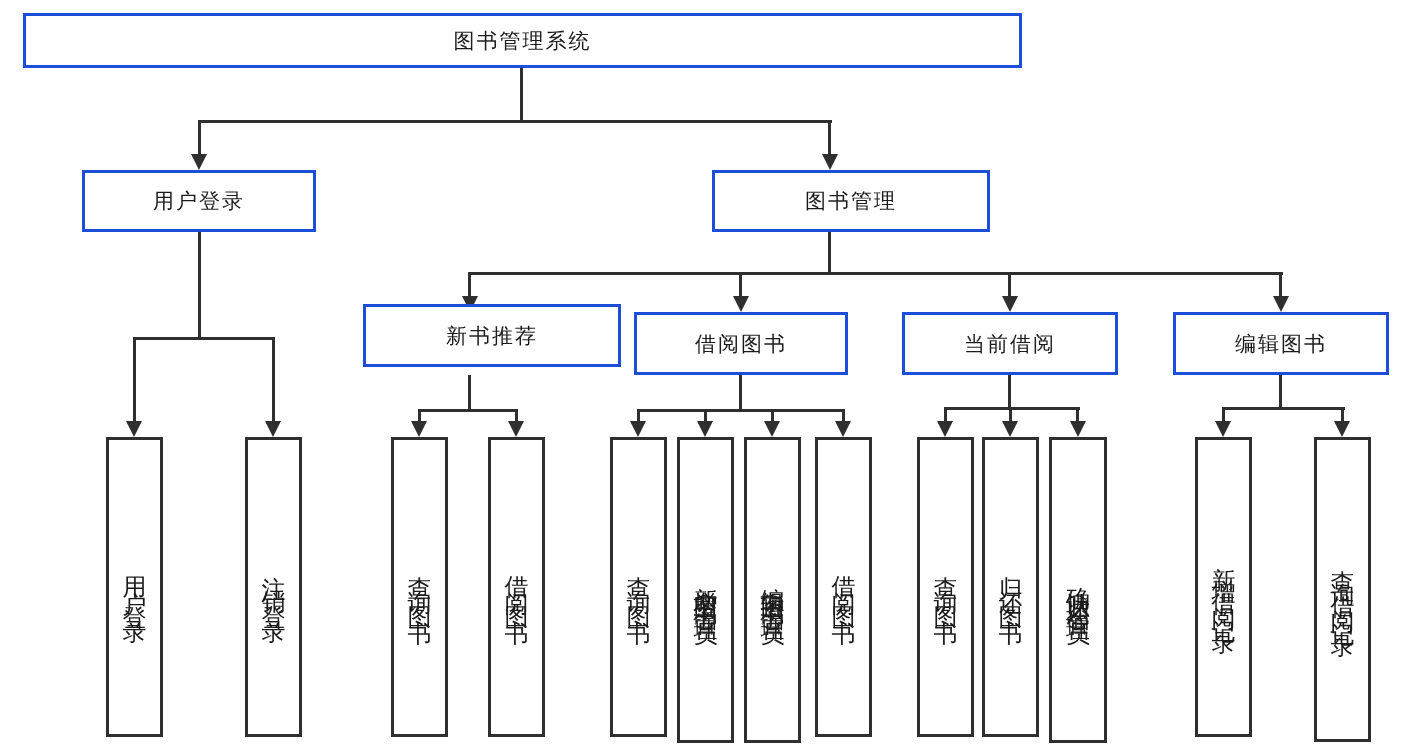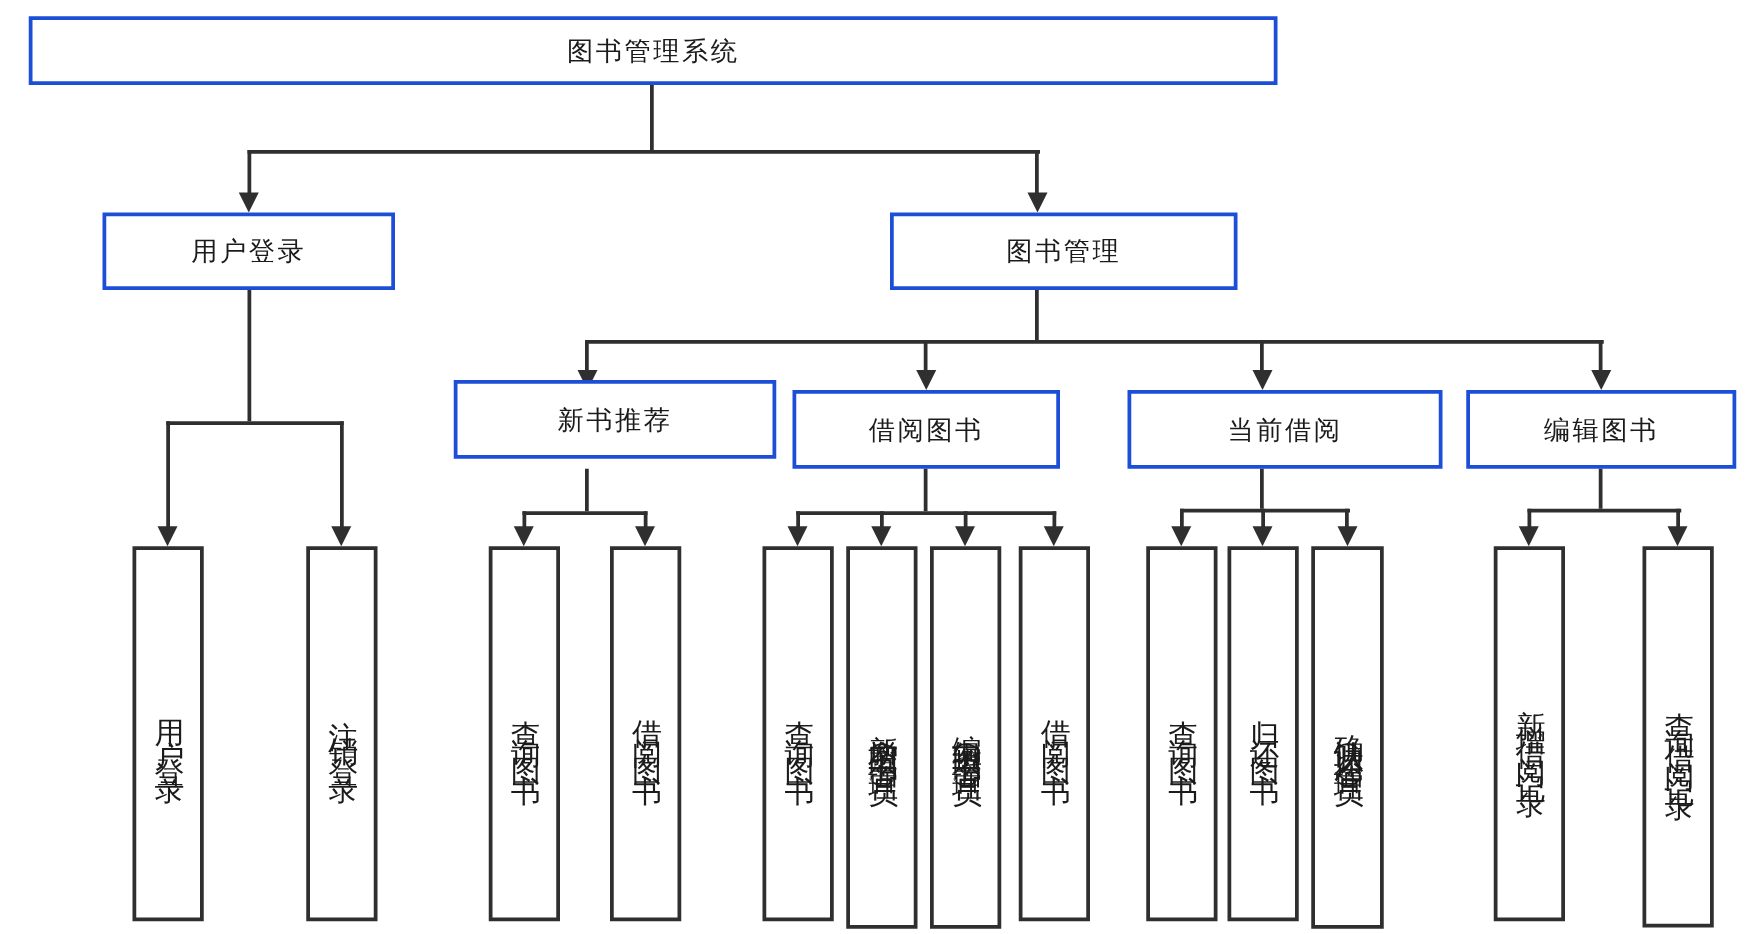--- a/index.html
+++ b/index.html
@@ -101,21 +101,21 @@
   <div class="arrow" style="left:1002px;top:296px"></div>
   <div class="vline" style="left:1279px;top:272px;height:26px"></div>
   <div class="arrow" style="left:1273px;top:296px"></div>
 
   <div class="hbox" style="left:363px;top:304px;width:258px;height:63px">
     <span>新书推荐</span>
   </div>
   <div class="hbox" style="left:634px;top:312px;width:214px;height:63px">
     <span>借阅图书</span>
   </div>
-  <div class="hbox" style="left:902px;top:312px;width:252px;height:63px">
+  <div class="hbox" style="left:902px;top:312px;width:216px;height:63px">
     <span>当前借阅</span>
   </div>
   <div class="hbox" style="left:1173px;top:312px;width:216px;height:63px">
     <span>编辑图书</span>
   </div>
 
   <div class="vline" style="left:468px;top:375px;height:34px"></div>
   <div class="hline" style="left:418px;top:409px;width:100px"></div>
   <div class="vline" style="left:418px;top:409px;height:14px"></div>
   <div class="arrow" style="left:411px;top:421px"></div>

